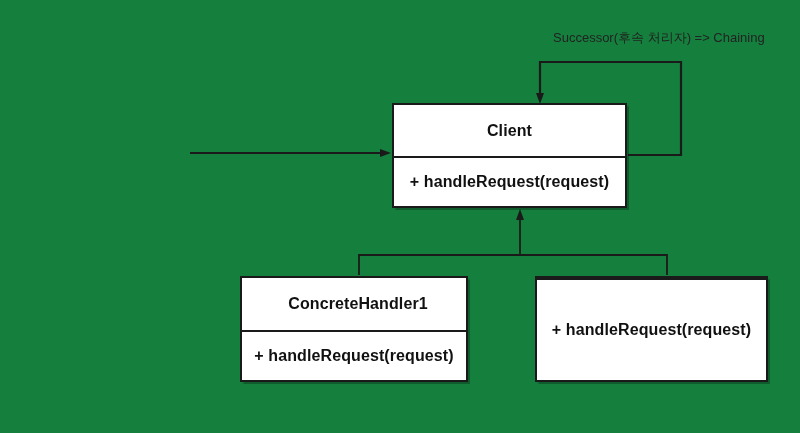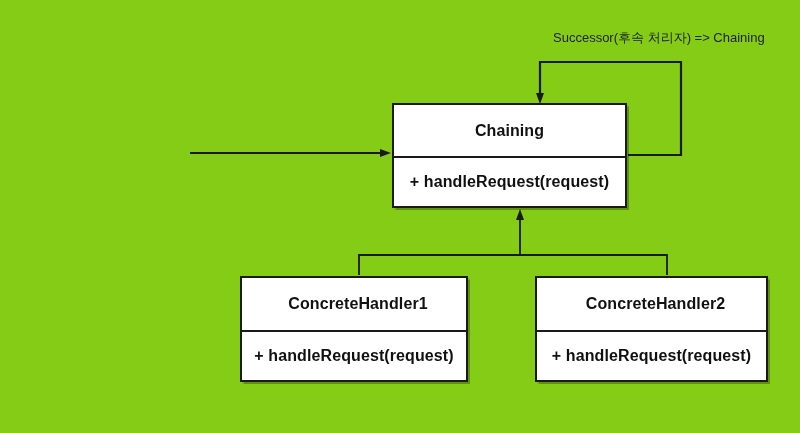--- a/index.html
+++ b/index.html
@@ -5,21 +5,21 @@
   * { margin: 0; padding: 0; box-sizing: border-box; }
   html, body {
     width: 800px; height: 433px;
     background: #ffffff;
     font-family: "Liberation Sans", "DejaVu Sans", sans-serif;
     overflow: hidden;
   }
   .canvas {
     position: relative;
     width: 800px; height: 433px;
-    background: #84cc16;
+    background: #15803d;
   }
   svg.connectors {
     position: absolute; left: 0; top: 0;
     width: 800px; height: 433px;
     pointer-events: none;
   }
   .uml-box {
     position: absolute;
     background: #ffffff;
     border: 2px solid #1a1a1a;
@@ -85,27 +85,26 @@
         <polygon points="520,209 516,220 524,220" fill="#1a1a1a" stroke="none"></polygon>
         <polyline points="359,275 359,255 667,255 667,275"></polyline>
       </g>
     </g>
   </svg>
 
   <div class="successor-label">Successor(후속 처리자) =&gt; Chaining</div>
 
 
   <div class="uml-box box-handler">
-    <div class="name-compartment">Chaining</div>
+    <div class="name-compartment">Client</div>
     <div class="method-compartment">+ handleRequest(request)</div>
   </div>
 
   <div class="uml-box box-ch1">
     <div class="name-compartment">ConcreteHandler1</div>
     <div class="method-compartment">+ handleRequest(request)</div>
   </div>
 
   <div class="uml-box box-ch2">
-    <div class="name-compartment">ConcreteHandler2</div>
     <div class="method-compartment">+ handleRequest(request)</div>
   </div>
 
 </div>
 
 </body></html>

